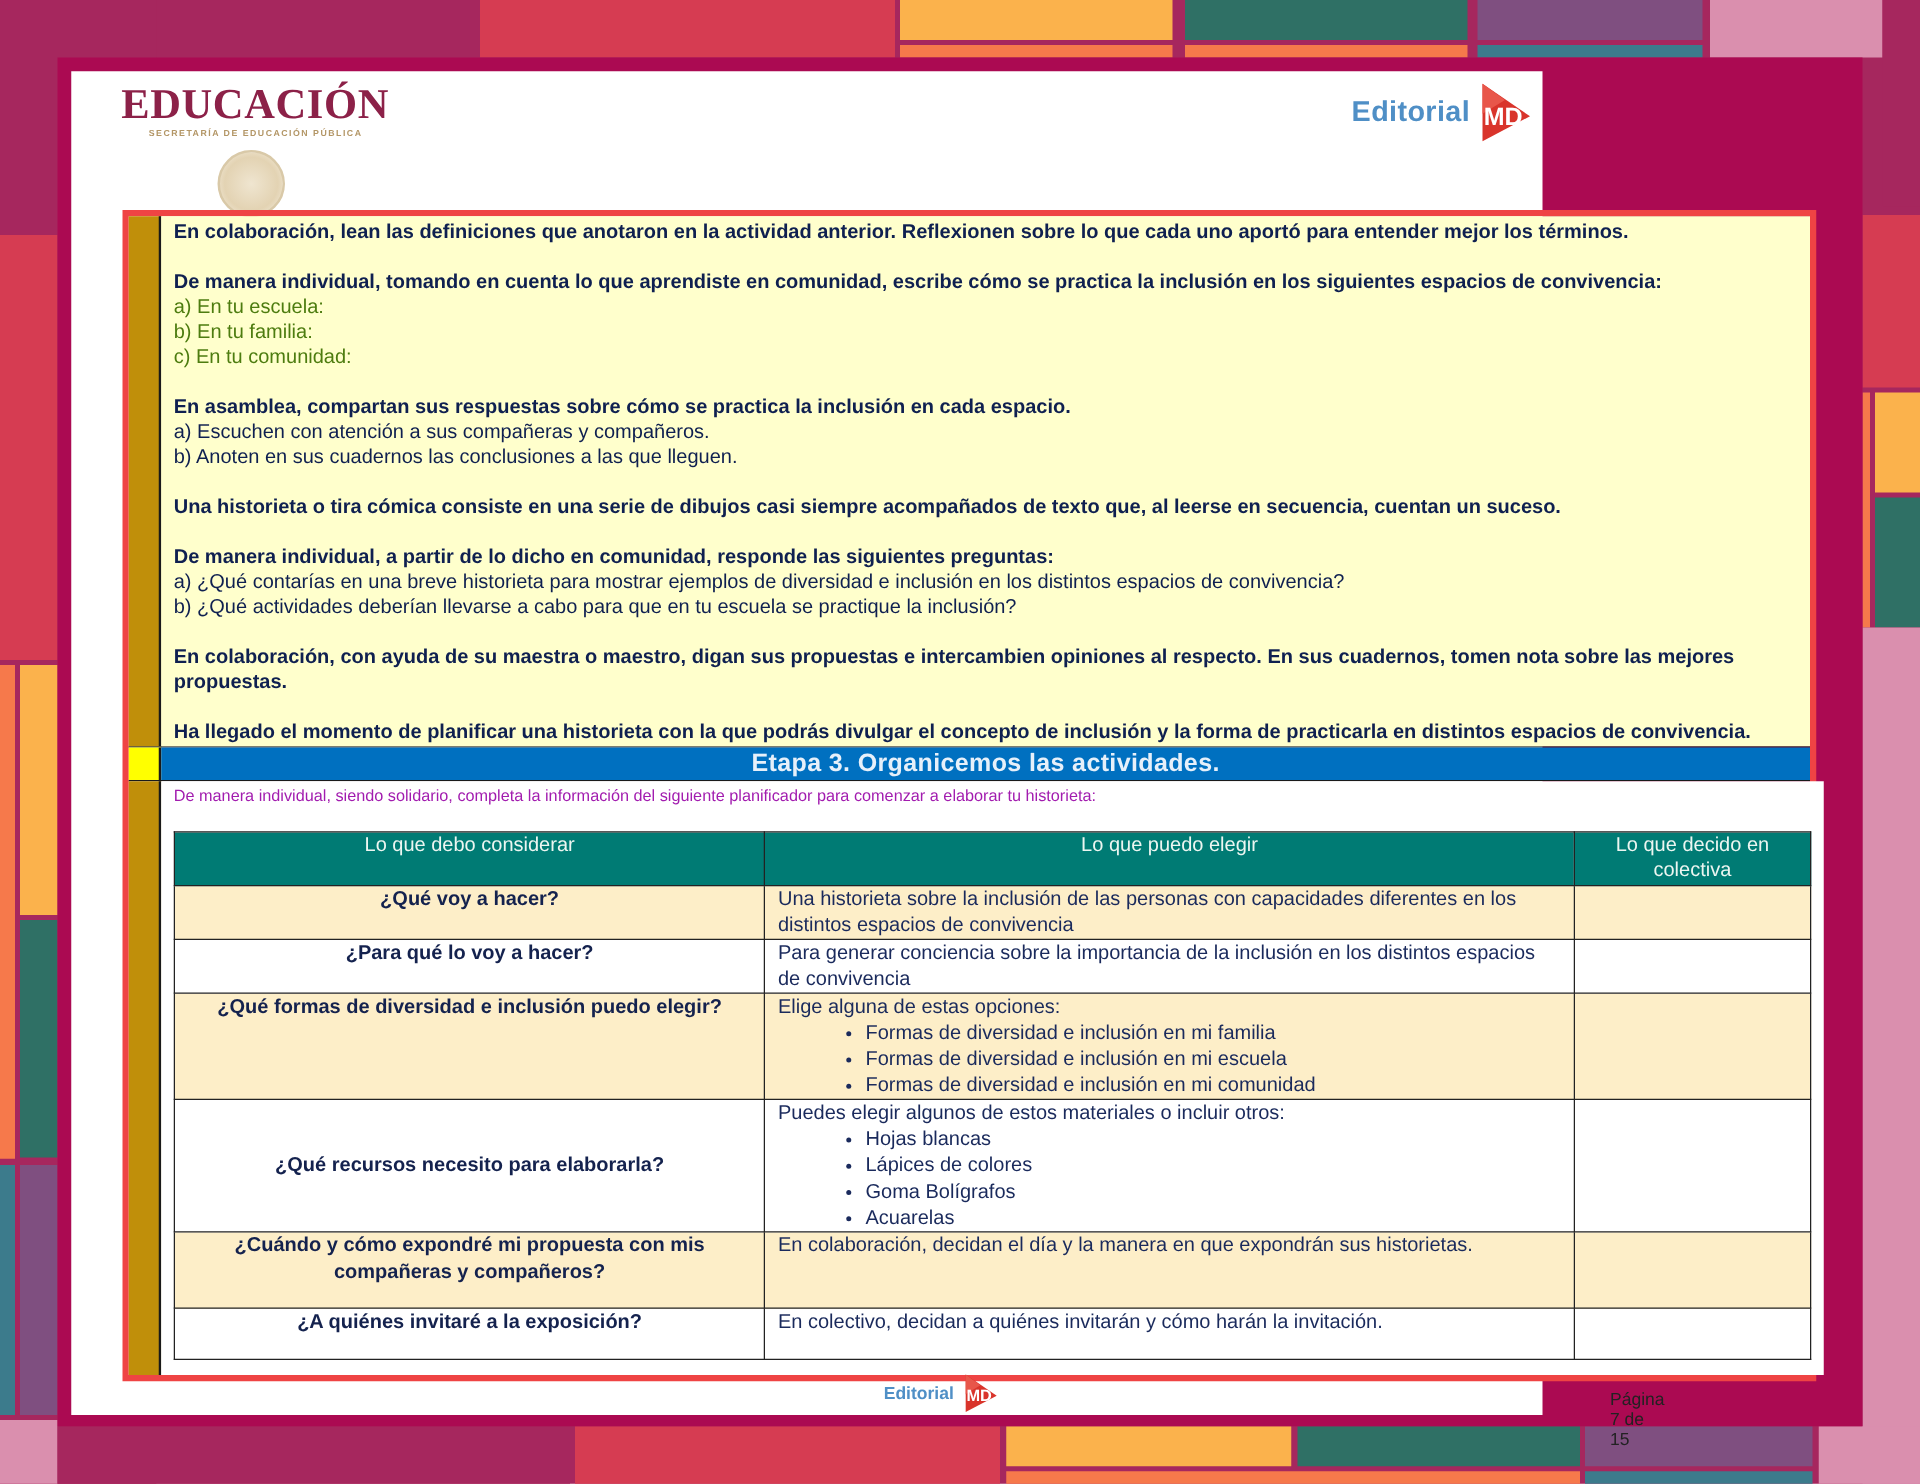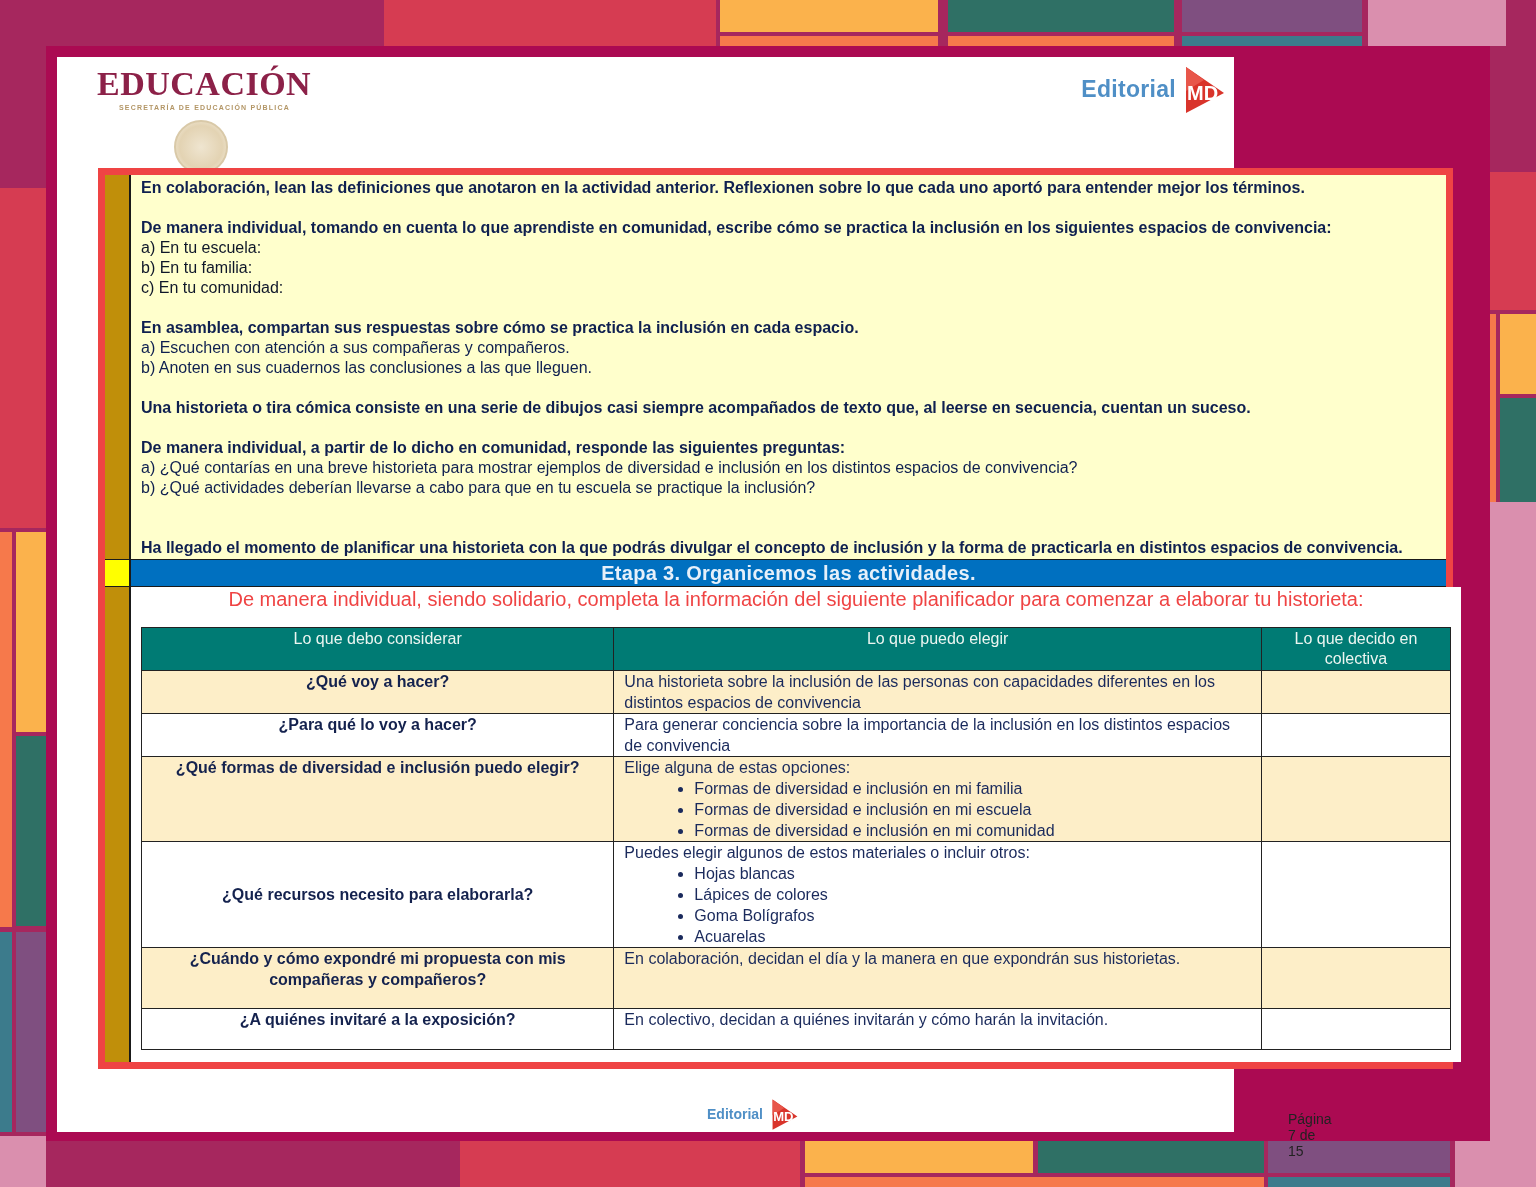--- a/index.html
+++ b/index.html
@@ -10,38 +10,38 @@
 
   .sep-logo { position:absolute; left:40px; top:8px; width:260px; }
   .sep-title { font-family:"Liberation Serif", serif; font-size:34px; font-weight:bold; color:#8c2148; letter-spacing:0.5px; line-height:38px; }
   .sep-sub { font-size:7px; color:#b39666; letter-spacing:1.2px; margin-left:22px; margin-top:1px; font-weight:bold; }
   .seal { position:absolute; left:117px; top:63px; width:50px; height:50px; border-radius:50%; border:2px solid #d9c9a8; background:radial-gradient(circle,#efe5d0 0%,#e3d3b3 60%,#f7f1e4 100%); }
 
   .ed-logo { position:absolute; right:8px; top:6px; display:flex; align-items:center; }
   .ed-text { font-size:23px; font-weight:bold; color:#4f8fc6; letter-spacing:0.3px; }
   .ed-mark { width:48px; height:52px; position:relative; margin-left:2px; }
 
-  .main-table { position:absolute; left:41px; top:111px; width:1355px; border:7px solid #ef4444; box-sizing:border-box; }
+  .main-table { position:absolute; left:41px; top:111px; width:1355px; border:5px solid #ef4444; box-sizing:border-box; }
   .row { display:flex; border-bottom:1px solid #1a1a1a; }
   .row:last-child { border-bottom:none; }
   .side { width:24px; flex:none; border-right:2px solid #1a1a1a; }
   .side.gold { background:#c08f0a; }
   .side.yellow { background:#ffff00; }
   .cell { flex:1; }
 
   .yellow-cell { background:#ffffcc; padding:3px 10px 1px 10px; font-size:16px; line-height:20px; color:#0f2050; }
   .yellow-cell p { margin:0; }
   .yellow-cell .b { font-weight:bold; }
   .yellow-cell .gap { height:20px; }
-  .yellow-cell .purple { color:#0f172a; }
+  .yellow-cell .purple { color:#4d7c0f; }
 
   .etapa { background:#0070c0; color:#e6f0fa; text-align:center; font-size:20px; font-weight:bold; height:26px; line-height:26px; letter-spacing:0.3px; }
 
   .plan-cell { background:#ffffff; padding:2px 10px 12px 10px; }
-  .plan-intro { font-size:20px; color:#ef4444; line-height:20px;text-align:center; }
+  .plan-intro { font-size:13px; color:#a21caf; line-height:20px; }
 
   .planner { width:1310px; border-collapse:collapse; margin-top:18px; font-size:16px; }
   .planner th { background:#007b74; color:#ecf6f1; font-weight:normal; text-align:center; vertical-align:top; padding:1px 6px; border:1.5px solid #222; line-height:20px; }
   .planner td { border:1.5px solid #222; vertical-align:top; padding:0 10px; line-height:21px; color:#1a2a5c; }
   .planner td.q { text-align:center; font-weight:bold; color:#14224e; }
   .planner tr.tan td { background:#fdeec8; }
   .planner tr.white td { background:#fff; }
   .planner ul { margin:0; padding-left:70px; list-style:disc; }
   .planner li { padding-left:0; }
 
@@ -121,20 +121,21 @@
           <p class="b">En asamblea, compartan sus respuestas sobre cómo se practica la inclusión en cada espacio.</p>
           <p class="n">a) Escuchen con atención a sus compañeras y compañeros.</p>
           <p class="n">b) Anoten en sus cuadernos las conclusiones a las que lleguen.</p>
           <div class="gap"></div>
           <p class="b">Una historieta o tira cómica consiste en una serie de dibujos casi siempre acompañados de texto que, al leerse en secuencia, cuentan un suceso.</p>
           <div class="gap"></div>
           <p class="b">De manera individual, a partir de lo dicho en comunidad, responde las siguientes preguntas:</p>
           <p class="n">a) ¿Qué contarías en una breve historieta para mostrar ejemplos de diversidad e inclusión en los distintos espacios de convivencia?</p>
           <p class="n">b) ¿Qué actividades deberían llevarse a cabo para que en tu escuela se practique la inclusión?</p>
           <div class="gap"></div>
+          <p class="b">En colaboración, con ayuda de su maestra o maestro, digan sus propuestas e intercambien opiniones al respecto. En sus cuadernos, tomen nota sobre las mejores propuestas.</p>
           <div class="gap"></div>
           <p class="b">Ha llegado el momento de planificar una historieta con la que podrás divulgar el concepto de inclusión y la forma de practicarla en distintos espacios de convivencia.</p>
         </div>
     </div>
     <div class="row">
       <div class="side yellow"></div>
       <div class="cell etapa">Etapa 3. Organicemos las actividades.</div>
     </div>
     <div class="row">
       <div class="side gold"></div>

